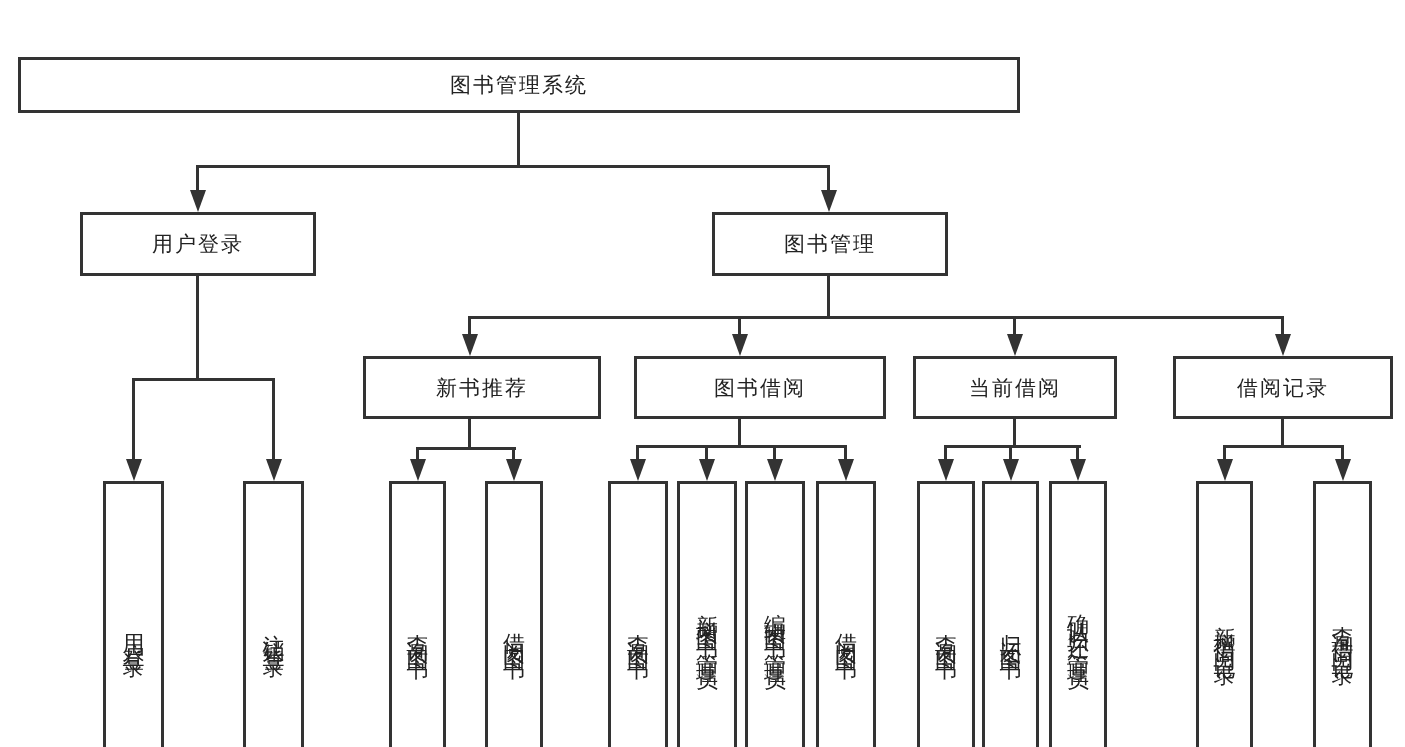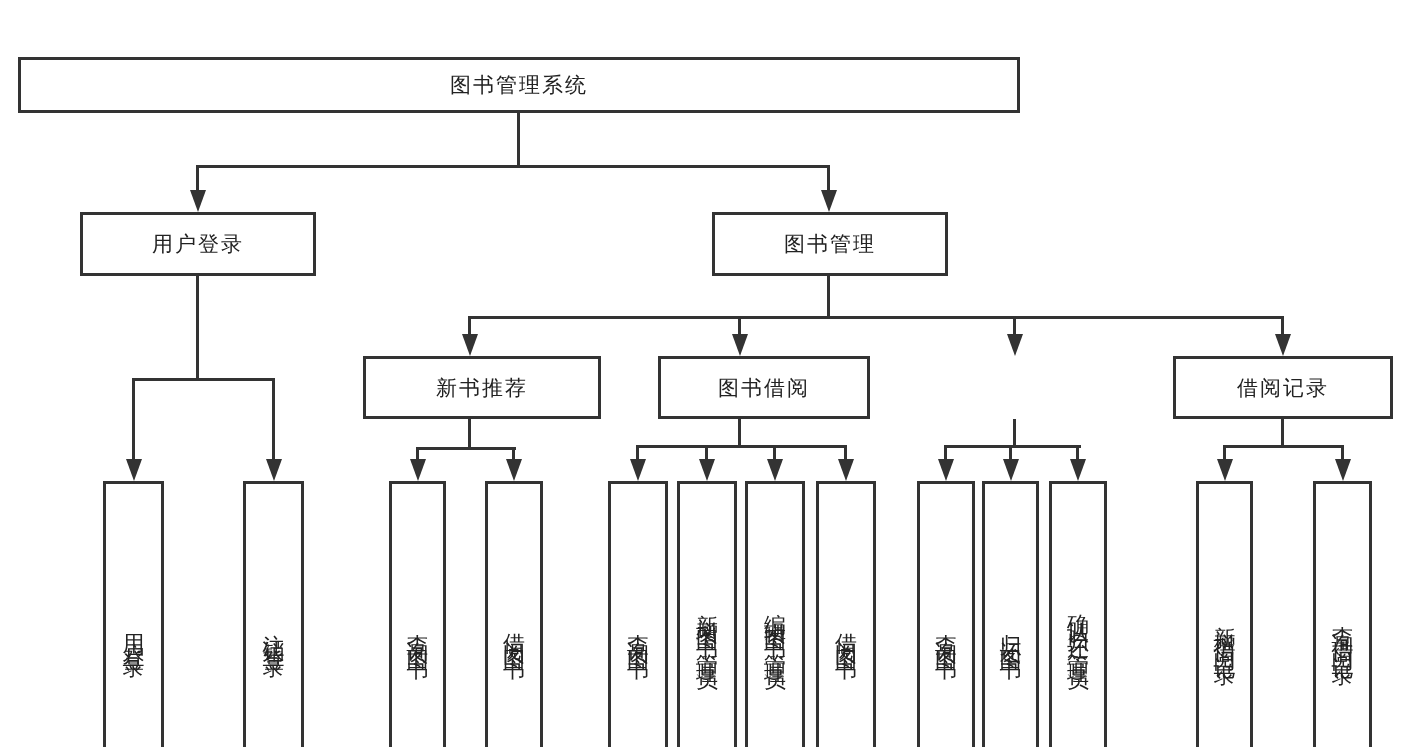--- a/index.html
+++ b/index.html
@@ -83,22 +83,25 @@
   <div class="vline" style="left:1013px; top:272px; height:20px;"></div>
   <div class="vline" style="left:1281px; top:272px; height:20px;"></div>
   <div class="arrow" style="left:462px; top:290px;"></div>
   <div class="arrow" style="left:732px; top:290px;"></div>
   <div class="arrow" style="left:1007px; top:290px;"></div>
   <div class="arrow" style="left:1275px; top:290px;"></div>
 
   <div class="node" style="left:363px; top:312px; width:238px; height:63px;">
     <span>新书推荐</span>
   </div>
-  <div class="node" style="left:658px; top:312px; width:212px; height:63px;">
+  <div class="node" style="left:634px; top:312px; width:252px; height:63px;">
     <span>图书借阅</span>
+  </div>
+  <div class="node" style="left:913px; top:312px; width:204px; height:63px;">
+    <span>当前借阅</span>
   </div>
   <div class="node" style="left:1173px; top:312px; width:220px; height:63px;">
     <span>借阅记录</span>
   </div>
 
   <div class="vline" style="left:468px; top:375px; height:31px;"></div>
   <div class="hline" style="left:416px; top:403px; width:100px;"></div>
   <div class="vline" style="left:416px; top:403px; height:15px;"></div>
   <div class="vline" style="left:512px; top:403px; height:15px;"></div>
   <div class="arrow" style="left:410px; top:415px;"></div>

